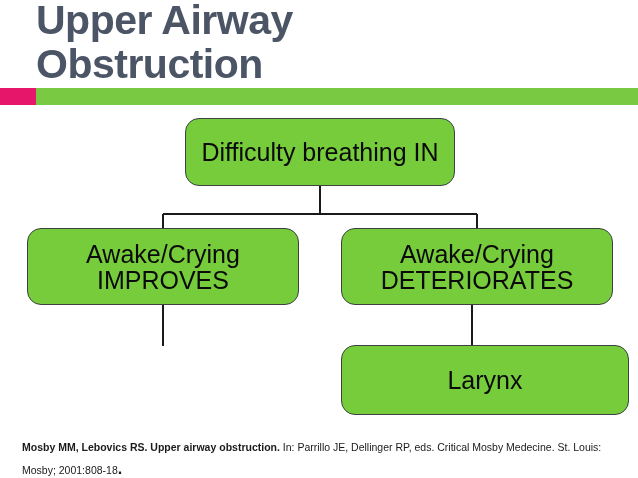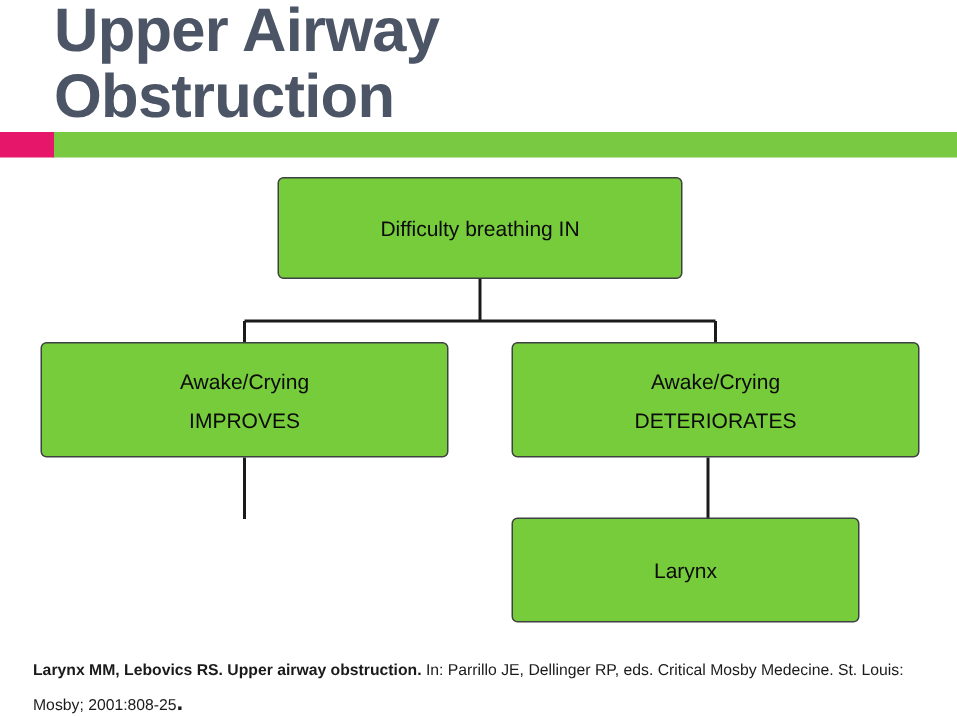--- a/index.html
+++ b/index.html
@@ -65,37 +65,37 @@
     top: 0;
     width: 638px;
     height: 478px;
     pointer-events: none;
   }
 
   .node {
     position: absolute;
     background: #77cc3c;
     border: 1px solid #3d4142;
-    border-radius: 4px;
+    border-radius: 14px;
     box-sizing: border-box;
     display: flex;
     align-items: center;
     justify-content: center;
     text-align: center;
     color: #0a0a0a;
-    font-size: 14px;
+    font-size: 25px;
     line-height: 26px;
     white-space: pre-line;
   }
 
   #node-root     { left: 185px; top: 118px; width: 270px; height: 68px; }
   #node-improves { left: 27px;  top: 228px; width: 272px; height: 77px; }
   #node-deteriorates { left: 341px; top: 228px; width: 272px; height: 77px; }
   #node-nose     { left: 27px;  top: 345px; width: 272px; height: 70px; }
-  #node-larynx   { left: 341px; top: 345px; width: 232px; height: 70px; }
+  #node-larynx   { left: 341px; top: 345px; width: 288px; height: 70px; }
 
   
   #citation {
     position: absolute;
     left: 22px;
     top: 436px;
     width: 600px;
     font-size: 10.5px;
     line-height: 22px;
     color: #1a1a1a;
@@ -132,15 +132,15 @@
 IMPROVES</div>
 
   <div class="node" id="node-deteriorates">Awake/Crying
 DETERIORATES</div>
 
 
   <div class="node" id="node-larynx">Larynx</div>
 </div>
 
 <div id="citation">
-  <div><span class="cite-bold">Larynx MM, Lebovics RS. Upper airway obstruction.</span><span> In: Parrillo JE, Dellinger RP, eds. Critical Mosby Medecine. St. Louis:</span></div>
-  <div><span>Mosby; 2001:808-25</span><span class="cite-end-dot">.</span></div>
+  <div><span class="cite-bold">Mosby MM, Lebovics RS. Upper airway obstruction.</span><span> In: Parrillo JE, Dellinger RP, eds. Critical Mosby Medecine. St. Louis:</span></div>
+  <div><span>Mosby; 2001:808-18</span><span class="cite-end-dot">.</span></div>
 </div>
 
 </body></html>

